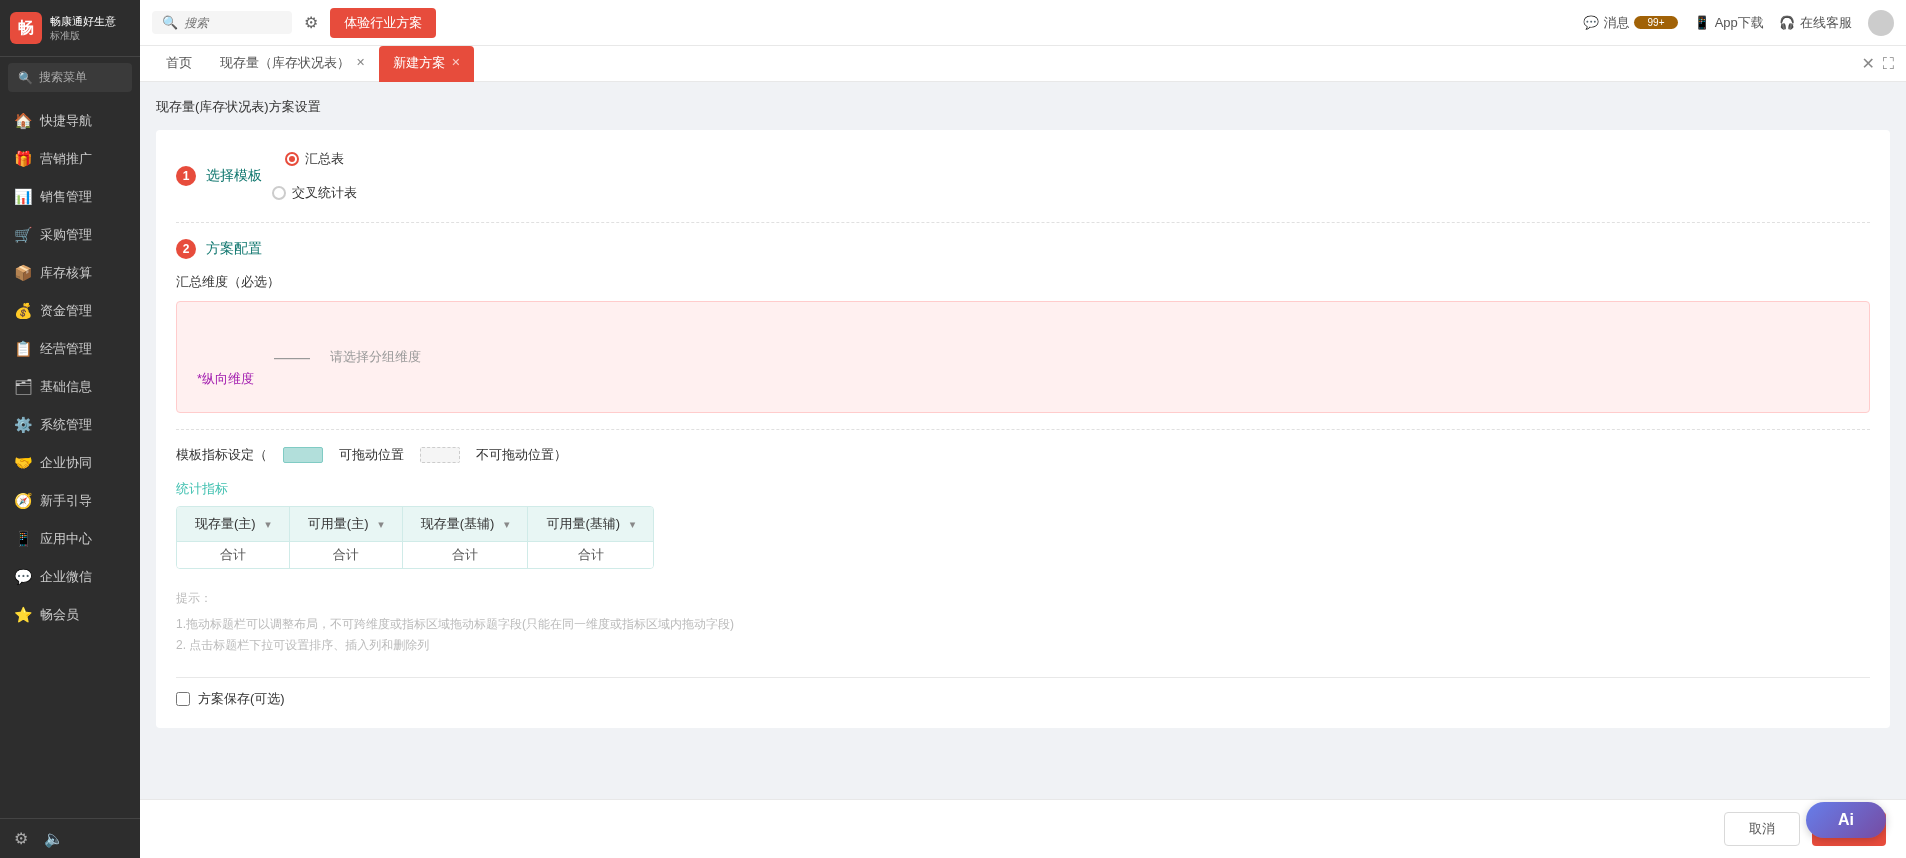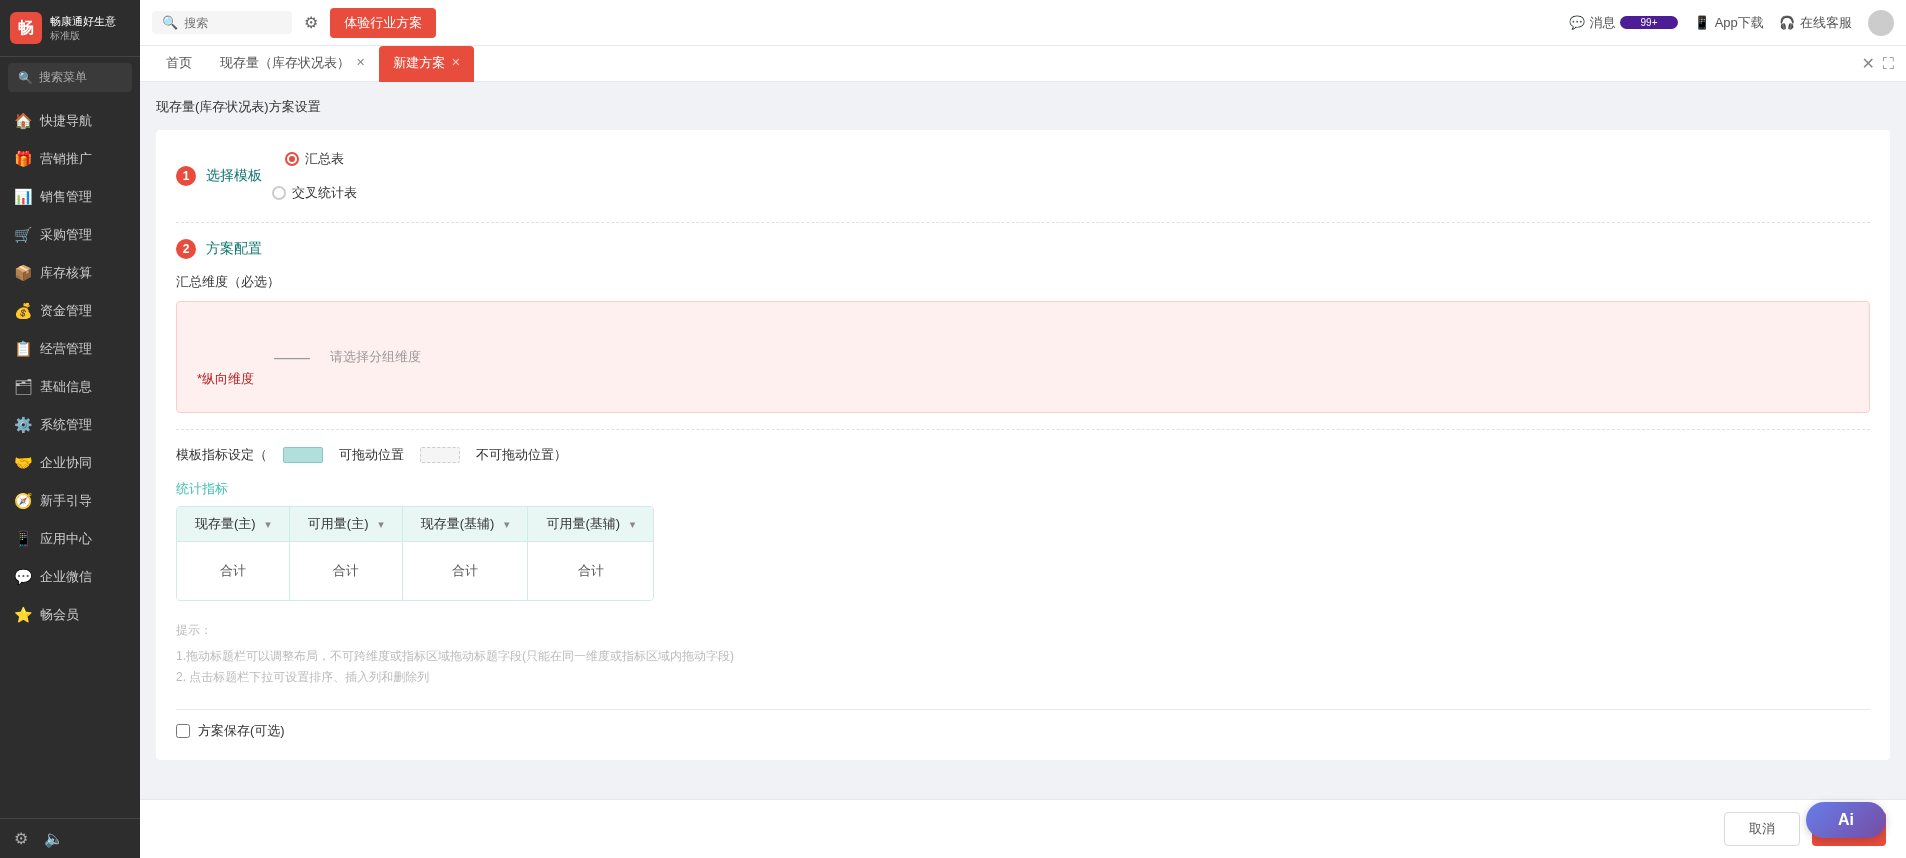--- a/index.html
+++ b/index.html
@@ -77,34 +77,35 @@
       gap: 6px;
       width: 140px;
     }
     .top-bar-search input {
       border: none;
       background: transparent;
       outline: none;
       font-size: 12px;
       color: #999;
       width: 90px;
+      font-style: italic;
     }
     .top-bar-gear { font-size: 16px; color: #666; cursor: pointer; padding: 4px; }
     .top-bar-btn {
       background: #e74c3c;
       color: white;
       border: none;
       border-radius: 4px;
       padding: 6px 14px;
       font-size: 13px;
       cursor: pointer;
     }
     .top-bar-right { margin-left: auto; display: flex; align-items: center; gap: 16px; color: #555; font-size: 13px; }
     .top-bar-msg { display: flex; align-items: center; gap: 4px; cursor: pointer; position: relative; }
-    .badge { background: #4c1d95; color: white; font-size: 10px; border-radius: 10px; padding: 1px 21px; }
+    .badge { background: #a16207; color: white; font-size: 10px; border-radius: 10px; padding: 1px 14px; }
     .top-bar-user { display: flex; align-items: center; gap: 4px; cursor: pointer; }
     .avatar { width: 26px; height: 26px; background: #ccc; border-radius: 50%; }
 
     
     .tabs-bar {
       background: #fff;
       display: flex;
       align-items: center;
       border-bottom: 1px solid #e8e8e8;
       padding: 0 12px;
@@ -197,21 +198,21 @@
       background: #fff0f0;
       border: 1px solid #ffcccc;
       border-radius: 4px;
       padding: 24px 20px;
       margin-bottom: 16px;
       display: flex;
       align-items: center;
       gap: 12px;
       min-height: 80px;
     }
-    .dim-label-required { color: #b91c1c; font-size: 13px; margin-top: 44px; }
+    .dim-label-required { color: #a21caf; font-size: 13px; margin-top: 44px; }
     .dim-arrow { color: #999; font-size: 18px; margin: 0 8px; }
     .dim-placeholder { color: #999; font-size: 13px; text-align: center; }
 
     
     .indicator-row { display: flex; align-items: center; gap: 16px; font-size: 13px; color: #333; margin-bottom: 16px; }
     .indicator-box {
       width: 40px; height: 16px;
       border-radius: 2px;
       display: inline-block;
     }
@@ -228,21 +229,21 @@
       font-size: 13px;
       font-weight: normal;
       color: #333;
       border-right: 1px solid #d0ebe8;
       border-bottom: 1px solid #d0ebe8;
       text-align: center;
     }
     .stats-table th:last-child { border-right: none; }
     .stats-table td {
       background: #fff;
-      padding: 20px 24px;
+      padding: 4px 24px;
       font-size: 13px;
       color: #555;
       border-right: 1px solid #d0ebe8;
       text-align: center;
     }
     .stats-table td:last-child { border-right: none; }
     .chevron-down { font-size: 11px; color: #888; margin-left: 6px; }
 
     
     .tips-section { margin-top: 16px; font-size: 12px; color: #bbb; line-height: 1.8; }

